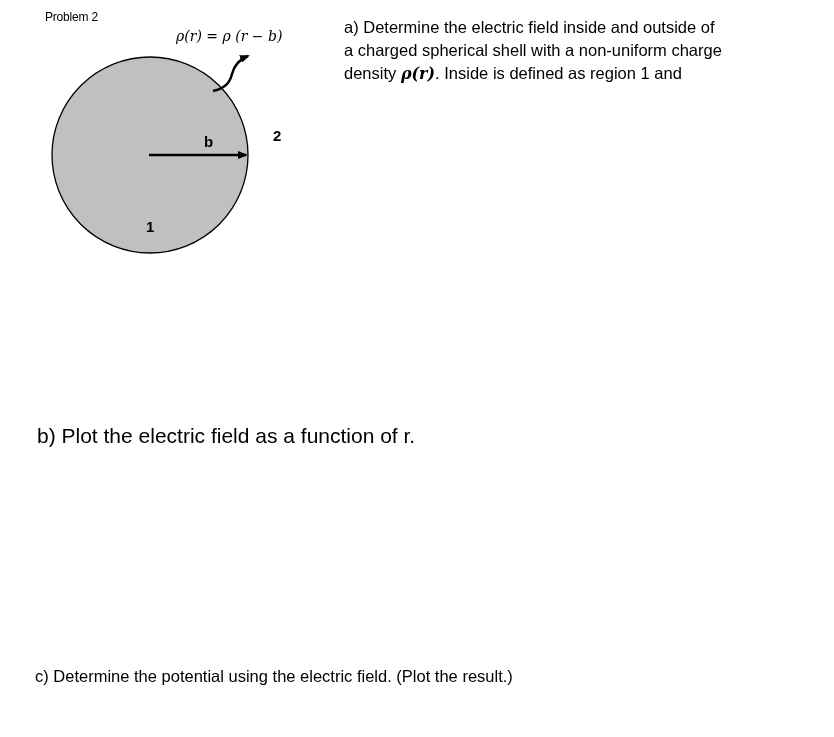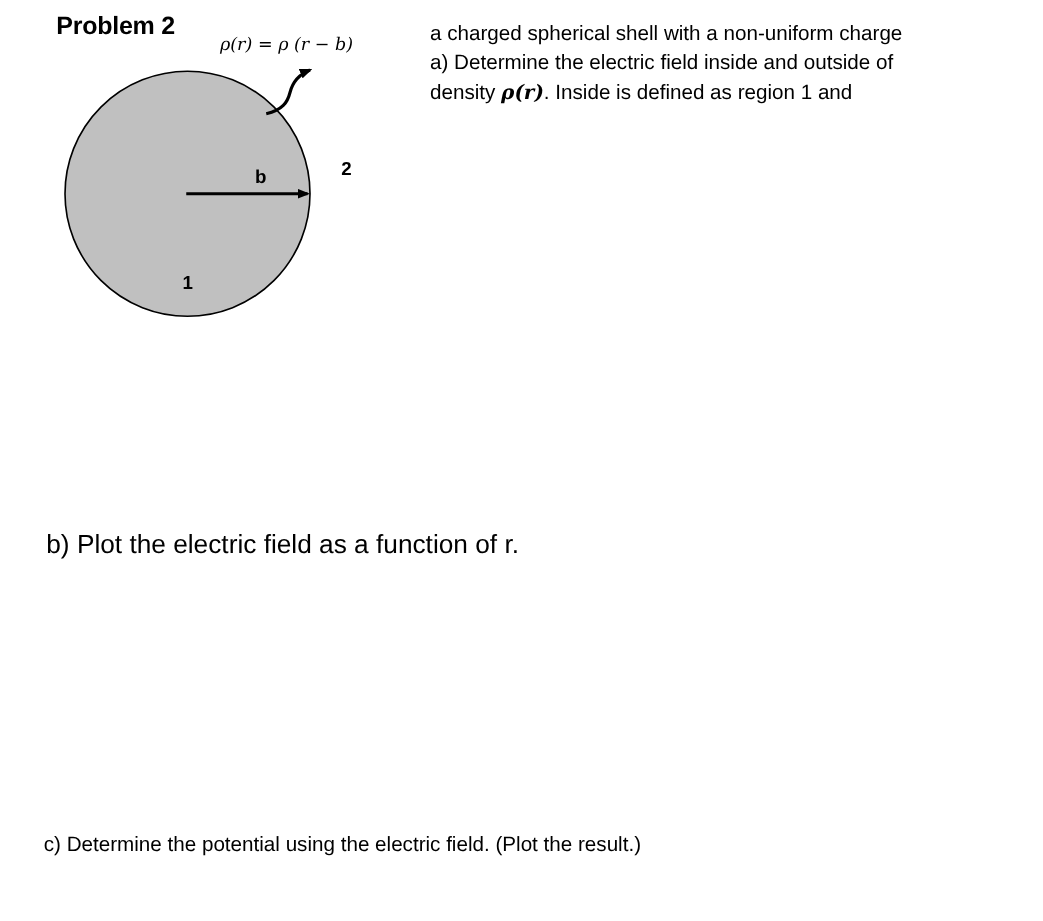--- a/index.html
+++ b/index.html
@@ -12,22 +12,22 @@
       height: 737px;
       position: relative;
       overflow: hidden;
       font-family: "Liberation Sans", "DejaVu Sans", sans-serif;
       color: #000000;
     }
     .title {
       position: absolute;
       left: 45px;
       top: 10px;
-      font-size: 20px;
-      font-weight: bold;
+      font-size: 12px;
+      font-weight: normal;
       letter-spacing: -0.2px;
       text-align: center;
     }
     .diagram {
       position: absolute;
       left: 0;
       top: 0;
       width: 340px;
       height: 270px;
     }
@@ -95,20 +95,20 @@
   <div class="formula">
     <span class="it">ρ</span><span class="it">(r)</span><span> = </span><span class="it">ρ</span><span class="it"> (r − b)</span>
   </div>
 
   <div class="lbl" style="left:204px; top:133px;">b</div>
   <div class="lbl" style="left:273px; top:127px;">2</div>
   <div class="lbl" style="left:146px; top:218px;">1</div>
 </div>
 
 <div class="part-a">
+  <span class="line">a) Determine the electric field inside and outside of</span>
   <span class="line">a charged spherical shell with a non-uniform charge</span>
-  <span class="line">a) Determine the electric field inside and outside of</span>
   <span class="line"><span>density </span><span class="math">ρ(r)</span><span>.  Inside is defined as region 1 and</span></span>
 </div>
 
 <div class="part-b">b) Plot the electric field as a function of r.</div>
 
 <div class="part-c">c) Determine the potential using the electric field. (Plot the result.)</div>
 
 </body></html>

